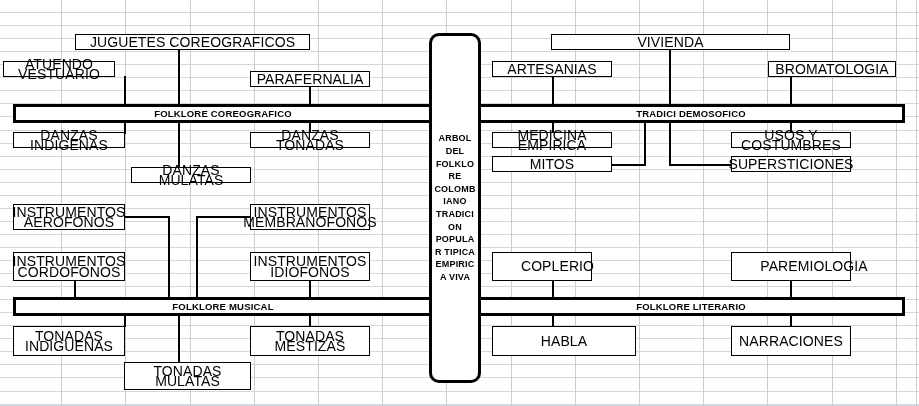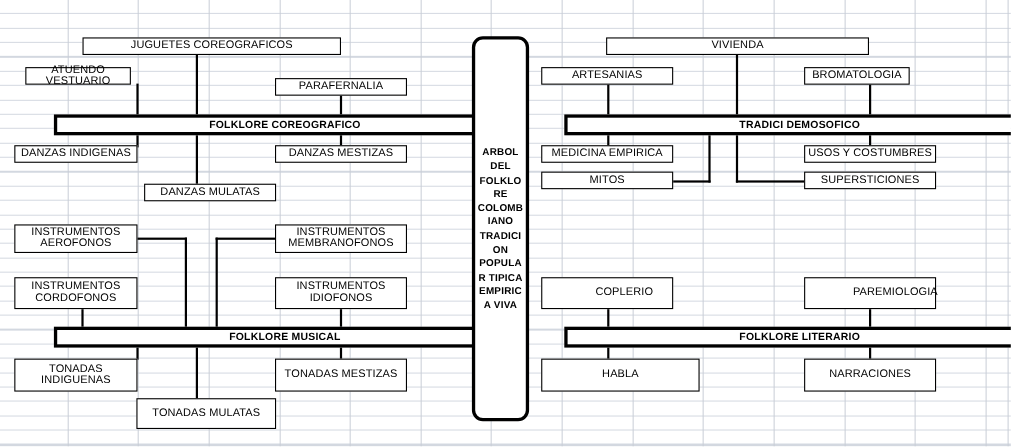--- a/index.html
+++ b/index.html
@@ -21,21 +21,21 @@
   
   .node{
     position:absolute;
     box-sizing:border-box;
     border:1px solid #000000;
     background:#ffffff;
     display:flex;
     align-items:center;
     justify-content:center;
     text-align:center;
-    font-size:10px;
+    font-size:14px;
     line-height:10.5px;
     letter-spacing:0.1px;
     color:#000000;
     z-index:5;
     white-space:pre-line;
     padding:0 2px;
   }
 
   
   .bar{
@@ -44,21 +44,20 @@
     border:3px solid #000000;
     background:#ffffff;
     display:flex;
     align-items:center;
     justify-content:center;
     font-size:9.5px;
     font-weight:bold;
     letter-spacing:0.2px;
     color:#000000;
     z-index:6;
-    margin-left:36px;
   }
 
   
   #trunk{
     position:absolute;
     box-sizing:border-box;
     border:3px solid #000000;
     background:#ffffff;
     display:flex;
     align-items:center;
@@ -138,27 +137,27 @@
   <div class="bar" style="left:13px; top:104px; width:420px; height:19px;">FOLKLORE COREOGRAFICO</div>
 
   <div class="bar" style="left:13px; top:297px; width:420px; height:19px;">FOLKLORE MUSICAL</div>
 
   <div class="bar" style="left:477px; top:104px; width:428px; height:19px;">TRADICI DEMOSOFICO</div>
 
   <div class="bar" style="left:477px; top:297px; width:428px; height:19px;">FOLKLORE LITERARIO</div>
 
   <div class="node" style="left:75px; top:34px; width:235px; height:16px;">JUGUETES COREOGRAFICOS</div>
 
-  <div class="node" style="left:23px; top:61px; width:96px; height:16px;">ATUENDO VESTUARIO</div>
+  <div class="node" style="left:3px; top:61px; width:112px; height:16px;">ATUENDO VESTUARIO</div>
 
   <div class="node" style="left:250px; top:71px; width:120px; height:16px;">PARAFERNALIA</div>
 
   <div class="node" style="left:13px; top:132px; width:112px; height:16px;">DANZAS INDIGENAS</div>
 
-  <div class="node" style="left:250px; top:132px; width:120px; height:16px;">DANZAS MESTIZAS</div>
+  <div class="node" style="left:250px; top:132px; width:120px; height:16px;">DANZAS TONADAS</div>
 
   <div class="node" style="left:131px; top:167px; width:120px; height:16px;">DANZAS MULATAS</div>
 
   <div class="node" style="left:13px; top:204px; width:112px; height:26px;">INSTRUMENTOS
 AEROFONOS</div>
 
   <div class="node" style="left:250px; top:204px; width:120px; height:26px;">INSTRUMENTOS
 MEMBRANOFONOS</div>
 
   <div class="node" style="left:13px; top:252px; width:112px; height:29px;">INSTRUMENTOS
@@ -171,31 +170,31 @@
 INDIGUENAS</div>
 
   <div class="node" style="left:250px; top:326px; width:120px; height:30px;">TONADAS MESTIZAS</div>
 
   <div class="node" style="left:124px; top:362px; width:127px; height:28px;">TONADAS MULATAS</div>
 
   <div class="node" style="left:551px; top:34px; width:239px; height:16px;">VIVIENDA</div>
 
   <div class="node" style="left:492px; top:61px; width:120px; height:16px;">ARTESANIAS</div>
 
-  <div class="node" style="left:731px; top:61px; width:96px; height:16px;">BROMATOLOGIA</div>
+  <div class="node" style="left:768px; top:61px; width:128px; height:16px;">BROMATOLOGIA</div>
 
   <div class="node" style="left:492px; top:132px; width:120px; height:16px;">MEDICINA EMPIRICA</div>
 
   <div class="node" style="left:731px; top:132px; width:120px; height:16px;">USOS Y COSTUMBRES</div>
 
   <div class="node" style="left:492px; top:156px; width:120px; height:16px;">MITOS</div>
 
   <div class="node" style="left:731px; top:156px; width:120px; height:16px;">SUPERSTICIONES</div>
 
-  <div class="node" style="left:492px; top:252px; width:120px; height:29px;padding-left:33px;">COPLERIO</div>
+  <div class="node" style="left:492px; top:252px; width:100px; height:29px;padding-left:33px;">COPLERIO</div>
 
   <div class="node" style="left:731px; top:252px; width:120px; height:29px;padding-left:48px;">PAREMIOLOGIA</div>
 
   <div class="node" style="left:492px; top:326px; width:144px; height:30px;">HABLA</div>
 
   <div class="node" style="left:731px; top:326px; width:120px; height:30px;">NARRACIONES</div>
 
 </div>
 
 </body></html>

